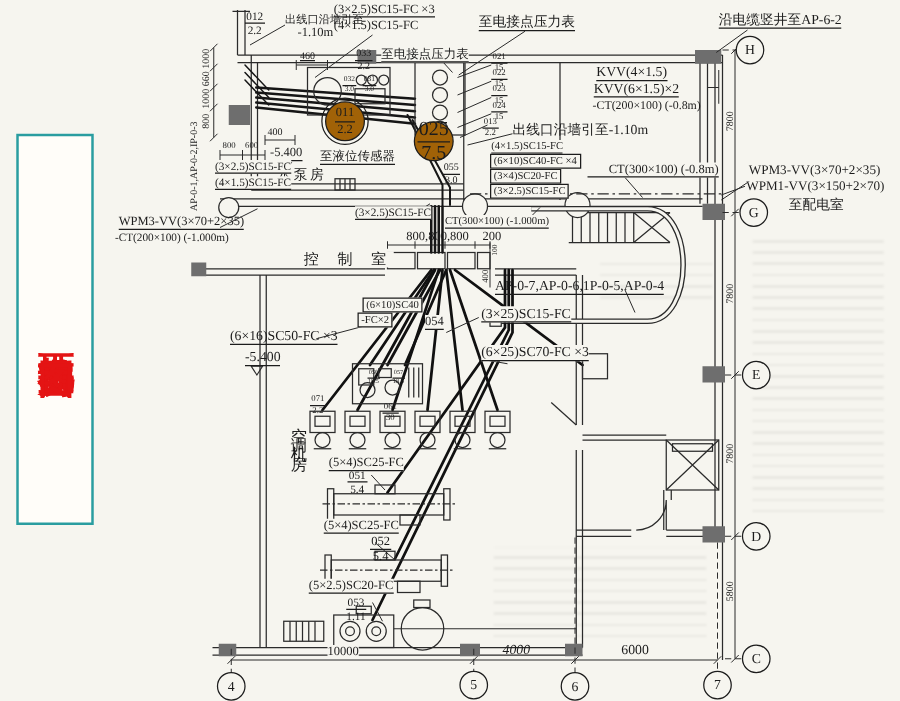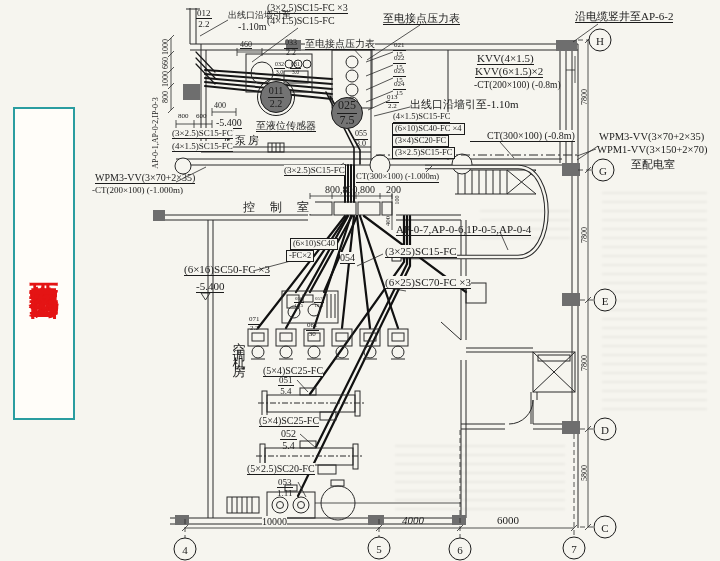--- a/index.html
+++ b/index.html
@@ -12,21 +12,21 @@
   .lbl{position:absolute;color:#1c1c1c;white-space:nowrap;line-height:1.12;z-index:5;}
   .lbl.u{border-bottom:1px solid #1c1c1c;}
   .lbl.bx{border:1px solid #1c1c1c;background:#f6f5ef;padding:0 2px;}
   .lbl.bg{background:#f6f5ef;}
   .lbl.rot{transform:translate(-50%,-50%) rotate(-90deg);}
   .lbl.vert{writing-mode:vertical-rl;text-orientation:upright;}
   .lbl .ft{display:block;text-align:center;border-bottom:1px solid #1c1c1c;padding:0 1px;}
   .lbl .fb{display:block;text-align:center;}
   .lbl.circ{transform:translate(-50%,-50%);border:1.3px solid #1c1c1c;border-radius:50%;
             width:30px;height:30px;display:flex;flex-direction:column;align-items:center;
-            justify-content:center;background:#737373;}
+            justify-content:center;background:#a16207;}
   .lbl.c2{outline:1.4px solid #1c1c1c;outline-offset:2px;}
   .bub{position:absolute;width:21px;height:21px;border:1.2px solid #1c1c1c;border-radius:50%;
        background:#f6f5ef;display:flex;align-items:center;justify-content:center;
        font-size:11px;transform:translate(-50%,-50%);z-index:4;color:#1c1c1c;}
   .titlebox{position:absolute;left:13px;top:107px;width:58px;height:309px;border:2px solid #2a9da0;
             background:#fffdf9;display:flex;align-items:center;justify-content:center;z-index:6;}
   .titletext{writing-mode:vertical-rl;text-orientation:upright;font-size:29px;font-weight:700;
              color:#e41414;letter-spacing:1px;line-height:1;}
 </style>
 </head>
@@ -272,21 +272,21 @@
         <span class="fb">3.0</span>
       </div>
       <div class="lbl" style="left: 290px; top: 61px; font-size: 6px;">
         <span class="ft">031</span>
         <span class="fb">3.0</span>
       </div>
       <div class="lbl circ c2" style="left: 276px; top: 97px; font-size: 10px;">
         <span class="ft">011</span>
         <span class="fb">2.2</span>
       </div>
-      <div class="lbl circ" style="left: 347px; top: 113px; font-size: 12px;">
+      <div class="lbl circ" style="left: 347px; top: 113px; font-size: 16px;">
         <span class="ft">025</span>
         <span class="fb">7.5</span>
       </div>
       <div class="lbl u bg" style="left: 216px; top: 117px; font-size: 10px;">-5.400</div>
       <div class="lbl u bg" style="left: 256px; top: 120px; font-size: 10px;">至液位传感器</div>
       <div class="lbl bg" style="left: 222px; top: 134px; font-size: 11px; letter-spacing: 2px;">水泵房</div>
       <div class="lbl rot" style="left: 166px; top: 47px; font-size: 8px;">1000</div>
       <div class="lbl rot" style="left: 166px; top: 63px; font-size: 8px;">660</div>
       <div class="lbl rot" style="left: 166px; top: 79px; font-size: 8px;">1000</div>
       <div class="lbl rot" style="left: 166px; top: 97px; font-size: 8px;">800</div>
@@ -367,21 +367,21 @@
         <span class="ft">061</span>
         <span class="fb">30</span>
       </div>
       <div class="lbl vert" style="left: 231px; top: 332px; font-size: 13px; letter-spacing: 7px;">空调机房</div>
       <div class="lbl u bg" style="left: 263px; top: 365px; font-size: 10px;">(5×4)SC25-FC</div>
       <div class="lbl" style="left: 278px; top: 375px; font-size: 9px;">
         <span class="ft">051</span>
         <span class="fb">5.4</span>
       </div>
       <div class="lbl u bg" style="left: 259px; top: 415px; font-size: 10px;">(5×4)SC25-FC</div>
-      <div class="lbl" style="left: 280px; top: 428px; font-size: 10px;">
+      <div class="lbl" style="left: 296px; top: 428px; font-size: 10px;">
         <span class="ft">052</span>
         <span class="fb">5.4</span>
       </div>
       <div class="lbl u bg" style="left: 247px; top: 463px; font-size: 10px;">(5×2.5)SC20-FC</div>
       <div class="lbl" style="left: 277px; top: 477px; font-size: 9px;">
         <span class="ft">053</span>
         <span class="fb">1.11</span>
       </div>
       <div class="lbl bg" style="left: 262px; top: 516px; font-size: 10px;">10000</div>
       <div class="lbl" style="left: 402px; top: 514px; font-size: 11px; font-style: italic;">4000</div>

